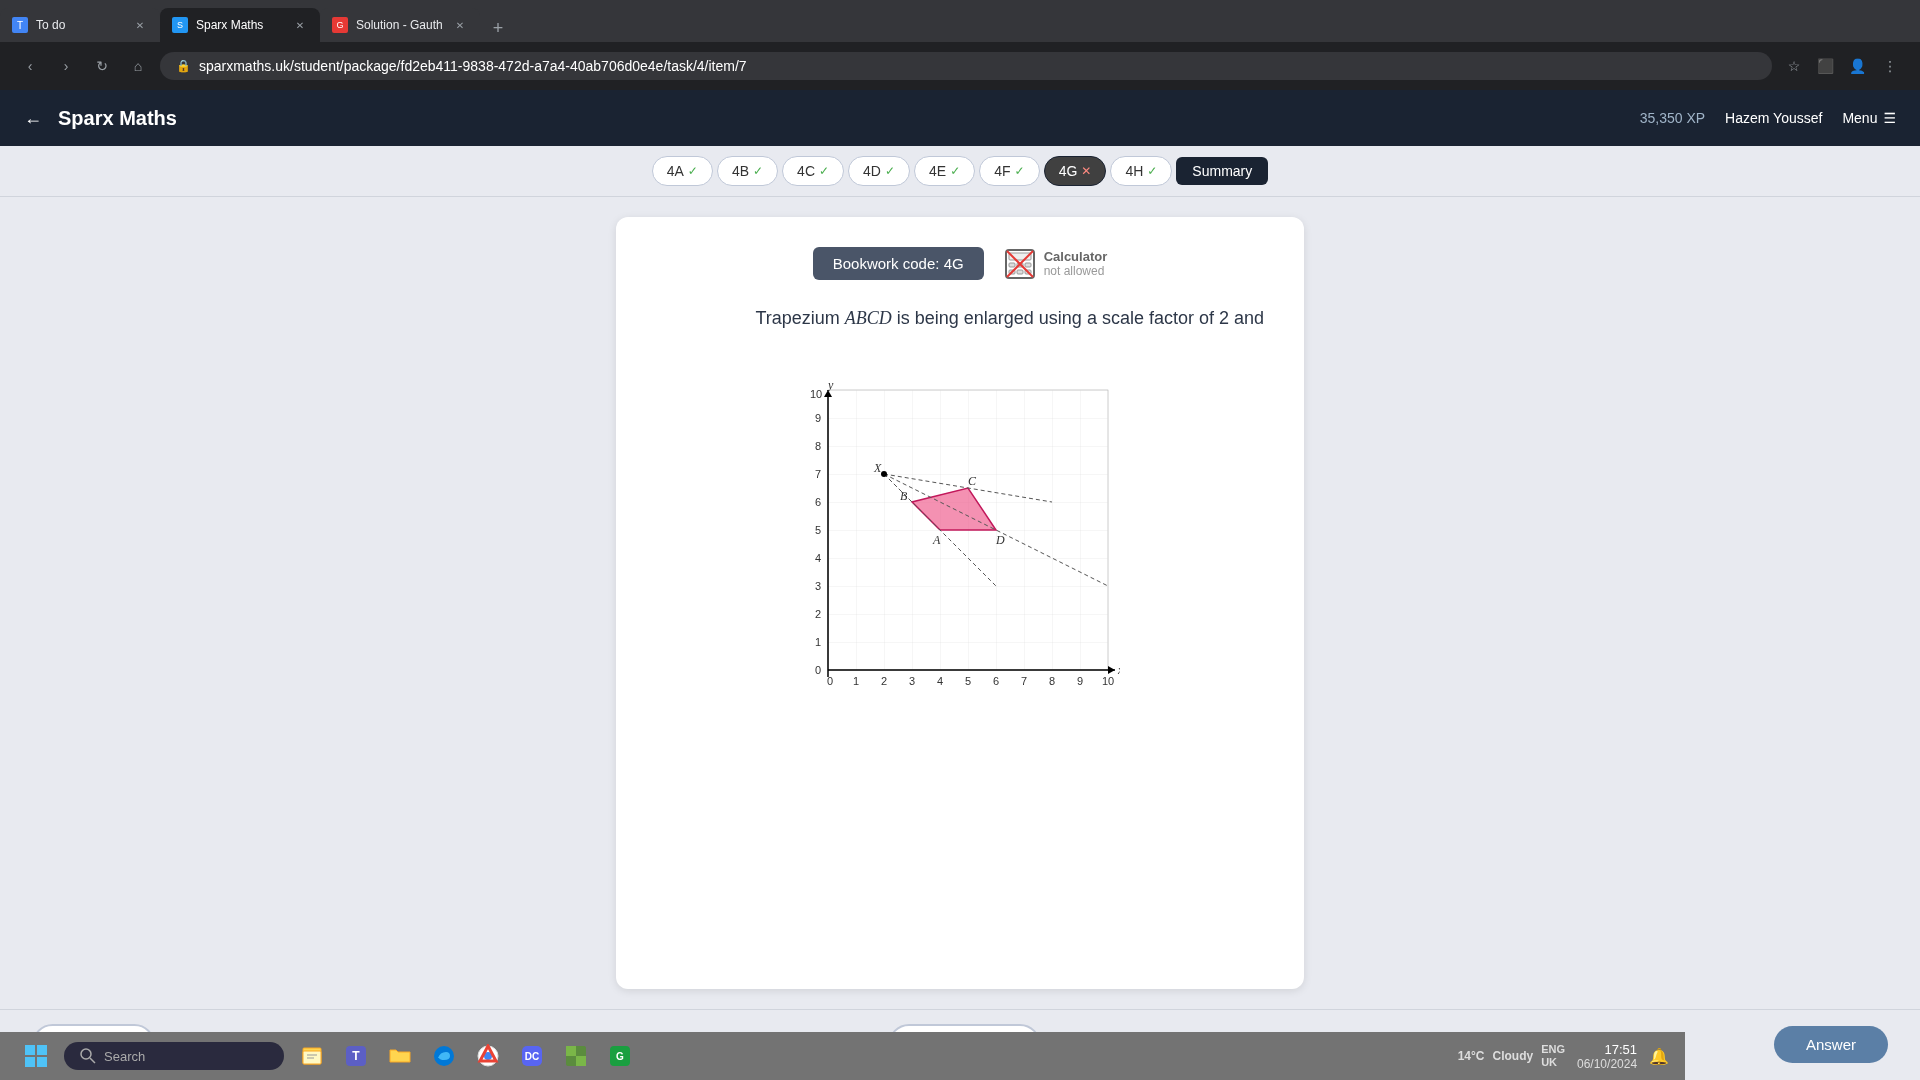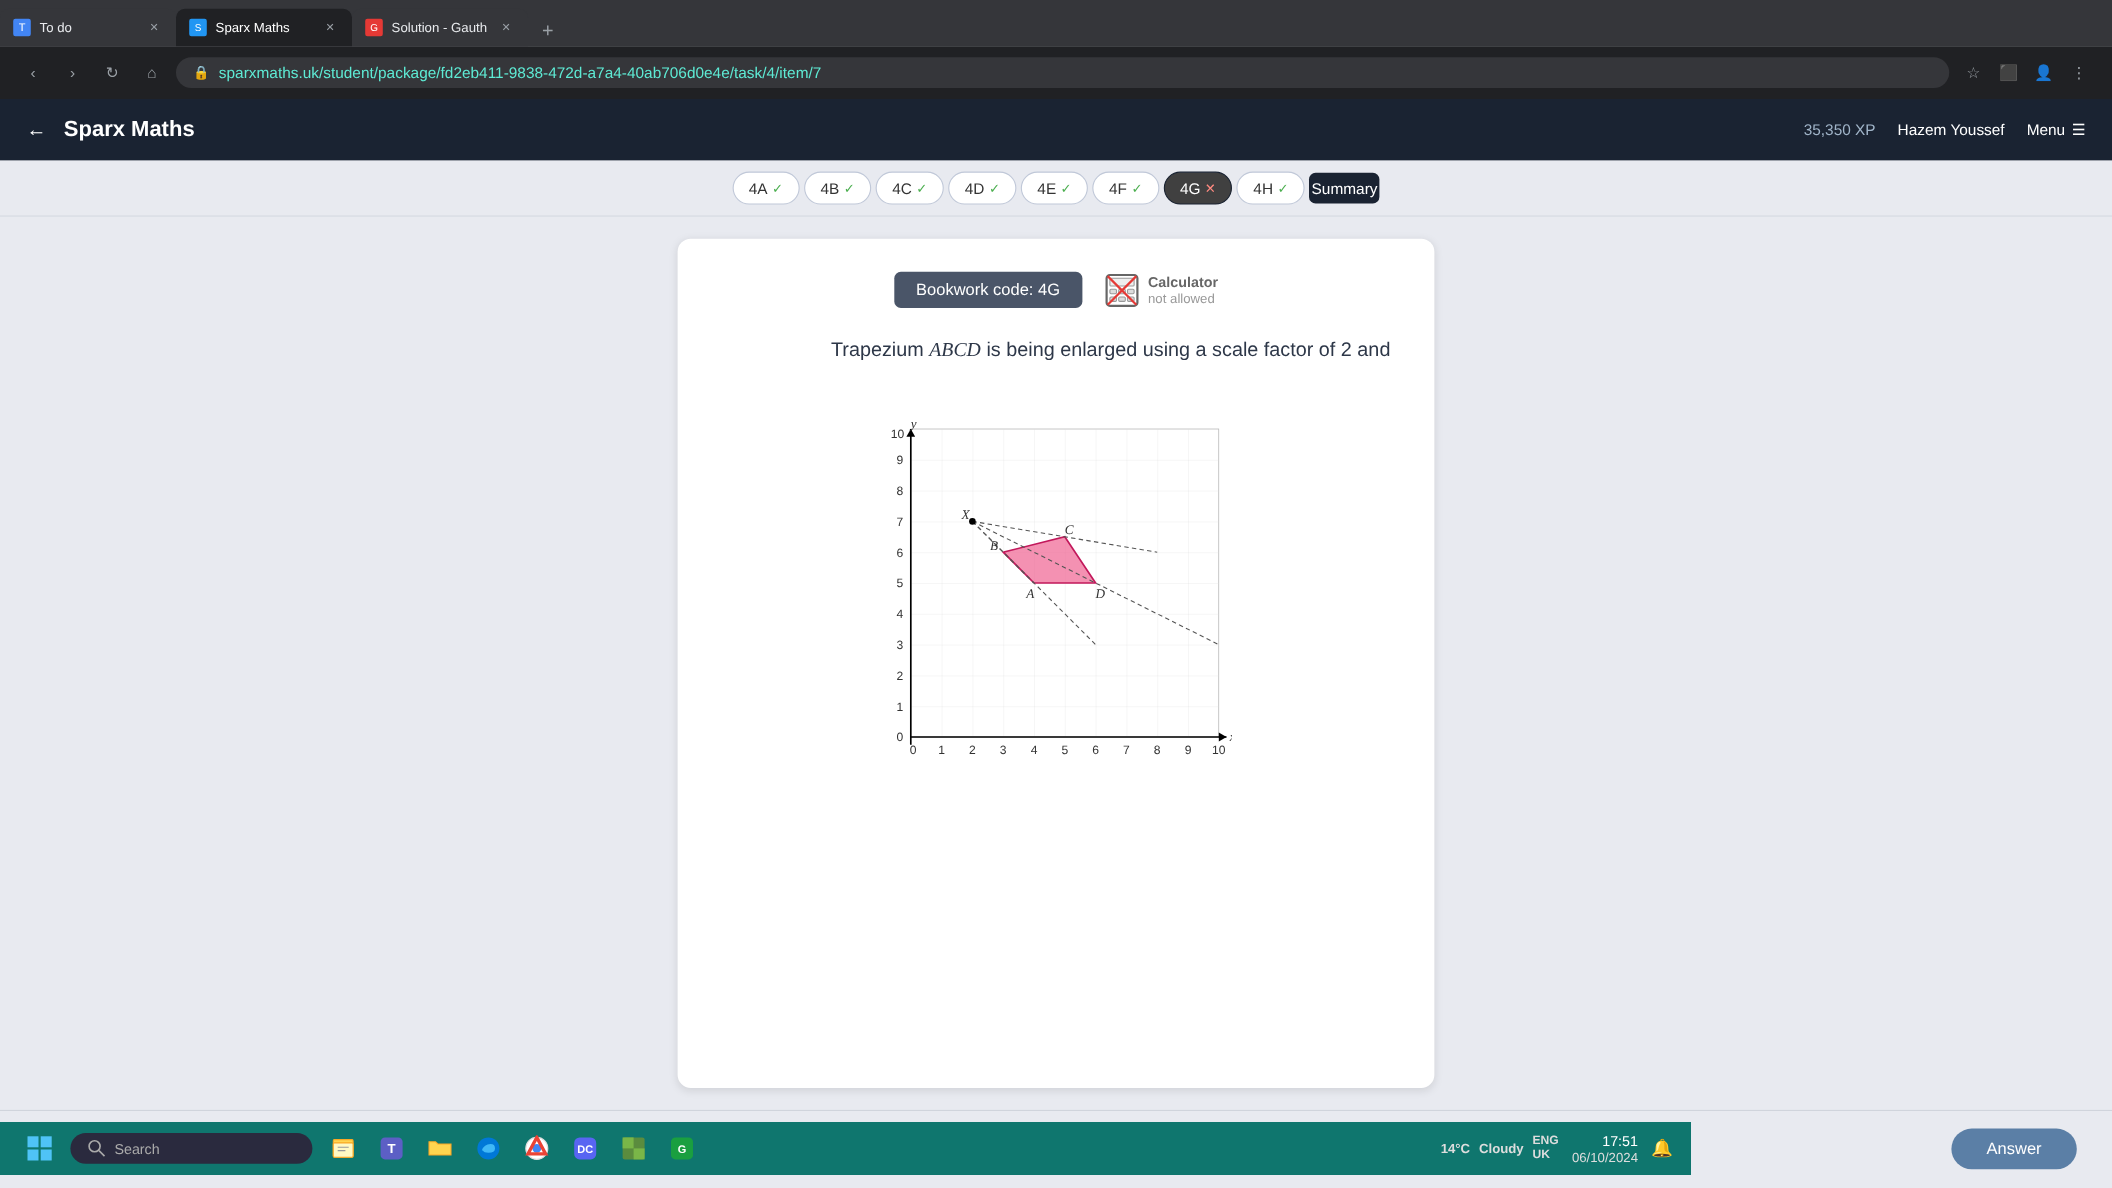--- a/index.html
+++ b/index.html
@@ -8,40 +8,40 @@
     .tab { display: flex; align-items: center; padding: 0 12px; height: 34px; border-radius: 8px 8px 0 0; font-size: 13px; color: #e8eaed; gap: 8px; min-width: 160px; max-width: 220px; cursor: pointer; background: #35363a; }
     .tab.active { background: #202124; color: #fff; }
     .tab-favicon { width: 16px; height: 16px; border-radius: 2px; flex-shrink: 0; }
     .tab-title { flex: 1; overflow: hidden; text-overflow: ellipsis; white-space: nowrap; font-size: 12px; }
     .tab-close { width: 16px; height: 16px; border-radius: 50%; display: flex; align-items: center; justify-content: center; font-size: 10px; color: #9aa0a6; cursor: pointer; }
     .new-tab-btn { width: 28px; height: 28px; display: flex; align-items: center; justify-content: center; color: #9aa0a6; font-size: 18px; cursor: pointer; margin-left: 4px; }
 
     .address-bar { background: #202124; padding: 8px 16px; display: flex; align-items: center; gap: 8px; height: 48px; }
     .nav-btn { width: 28px; height: 28px; border-radius: 50%; display: flex; align-items: center; justify-content: center; color: #9aa0a6; font-size: 14px; cursor: pointer; }
     .url-bar { flex: 1; background: #35363a; border-radius: 20px; padding: 6px 16px; color: #e8eaed; font-size: 14px; display: flex; align-items: center; gap: 8px; }
-    .url-text { flex: 1; font-size: 14px; color: #5eead4; }
+    .url-text { flex: 1; font-size: 14px; color: #ffffff; }
     .browser-actions { display: flex; gap: 4px; align-items: center; }
     .browser-action-btn { width: 28px; height: 28px; border-radius: 50%; display: flex; align-items: center; justify-content: center; color: #9aa0a6; font-size: 14px; cursor: pointer; }
 
     
     .sparx-header { background: #1a2332; display: flex; align-items: center; padding: 0 24px; height: 56px; }
     .back-btn { color: white; font-size: 18px; cursor: pointer; margin-right: 16px; }
     .sparx-logo { color: white; font-size: 20px; font-weight: 700; }
     .header-right { margin-left: auto; display: flex; align-items: center; gap: 20px; }
     .xp-display { color: #a0b4c8; font-size: 14px; }
     .user-name { color: white; font-size: 14px; }
     .menu-btn { color: white; font-size: 14px; cursor: pointer; display: flex; align-items: center; gap: 6px; }
 
     
     .task-nav { background: #e8eaf0; display: flex; align-items: center; justify-content: center; padding: 10px 0; gap: 4px; border-bottom: 1px solid #d0d4dc; }
     .task-tab { display: flex; align-items: center; gap: 4px; padding: 6px 14px; border-radius: 20px; border: 1px solid #c0c8d8; background: white; font-size: 14px; color: #333; cursor: pointer; justify-content: space-between; }
     .task-tab .check { color: #4caf50; font-size: 12px; }
     .task-tab .cross { color: #e53935; font-size: 12px; }
     .task-tab.active { background: #404040; color: white; border-color: #1a2332; }
-    .task-tab.summary { background: #1a2332; color: white; border: none; padding: 6px 2px; border-radius: 6px; }
+    .task-tab.summary { background: #1a2332; color: white; border: none; padding: 6px 16px; border-radius: 6px; }
 
     
     .main-area { background: #e8eaf0; display: flex; justify-content: center; padding: 20px; height: calc(1080px - 42px - 48px - 56px - 52px - 70px); overflow-y: auto; }
     .content-card { background: white; border-radius: 12px; width: 688px; padding: 30px 40px; box-shadow: 0 2px 8px rgba(0,0,0,0.1); }
 
     .bookwork-bar { display: flex; align-items: center; justify-content: center; gap: 20px; margin-bottom: 24px; }
     .bookwork-code { background: #4a5568; color: white; padding: 8px 20px; border-radius: 6px; font-size: 15px; font-weight: 500; }
     .calculator-info { display: flex; align-items: center; gap: 8px; font-size: 13px; color: #666; }
 
     .question-text { text-align: right; font-size: 18px; color: #2d3748; line-height: 1.6; margin-bottom: 20px; }
@@ -49,21 +49,21 @@
     
     .graph-container { display: flex; justify-content: center; margin-top: 10px; }
 
     
     .bottom-bar { background: #e8eaf0; display: flex; align-items: center; justify-content: space-between; padding: 12px 32px; border-top: 1px solid #d0d4dc; height: 70px; }
     .prev-btn { background: white; border: 2px solid #c0c8d8; border-radius: 25px; padding: 10px 24px; font-size: 15px; cursor: pointer; display: flex; align-items: center; gap: 8px; color: #333; }
     .watch-btn { background: white; border: 2px solid #c0c8d8; border-radius: 25px; padding: 10px 24px; font-size: 15px; cursor: pointer; display: flex; align-items: center; gap: 8px; color: #333; }
     .answer-btn { background: #5b7fa6; color: white; border: none; border-radius: 25px; padding: 10px 32px; font-size: 15px; cursor: pointer; font-weight: 500; }
 
     
-    .taskbar { background: #0f766e; display: flex; align-items: center; padding: 0 16px; height: 48px; position: fixed; bottom: 12px; width: 1537px; }
+    .taskbar { background: #737373; display: flex; align-items: center; padding: 0 16px; height: 48px; position: fixed; bottom: 0; width: 1685px; }
     .taskbar-start { width: 40px; height: 40px; display: flex; align-items: center; justify-content: center; cursor: pointer; }
     .taskbar-search { background: #2a2a3e; border-radius: 20px; padding: 6px 16px; display: flex; align-items: center; gap: 8px; margin-left: 8px; color: #aaa; font-size: 13px; cursor: pointer; min-width: 220px; }
     .taskbar-apps { display: flex; align-items: center; gap: 4px; margin-left: 8px; }
     .taskbar-app { width: 40px; height: 40px; display: flex; align-items: center; justify-content: center; border-radius: 4px; cursor: pointer; }
     .taskbar-right { margin-left: auto; display: flex; align-items: center; gap: 12px; color: white; font-size: 12px; }
     .sys-tray { display: flex; align-items: center; gap: 8px; font-weight: bold; }
     .time-display { text-align: right; }
     .time { font-size: 13px; }
     .date { font-size: 12px; }
   </style>

